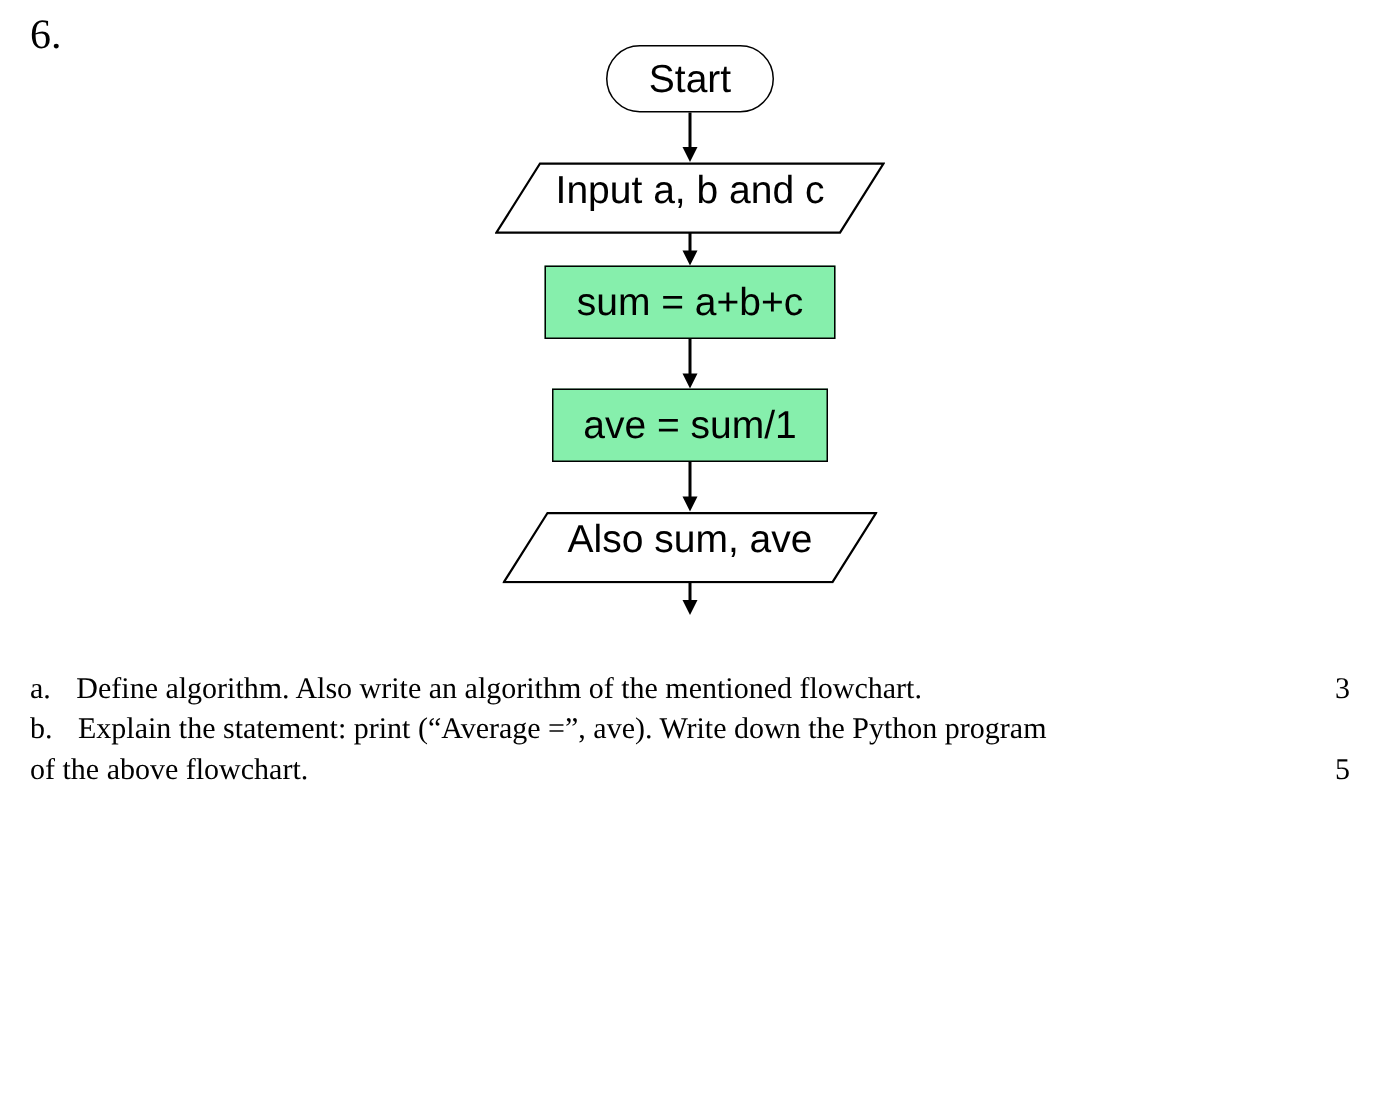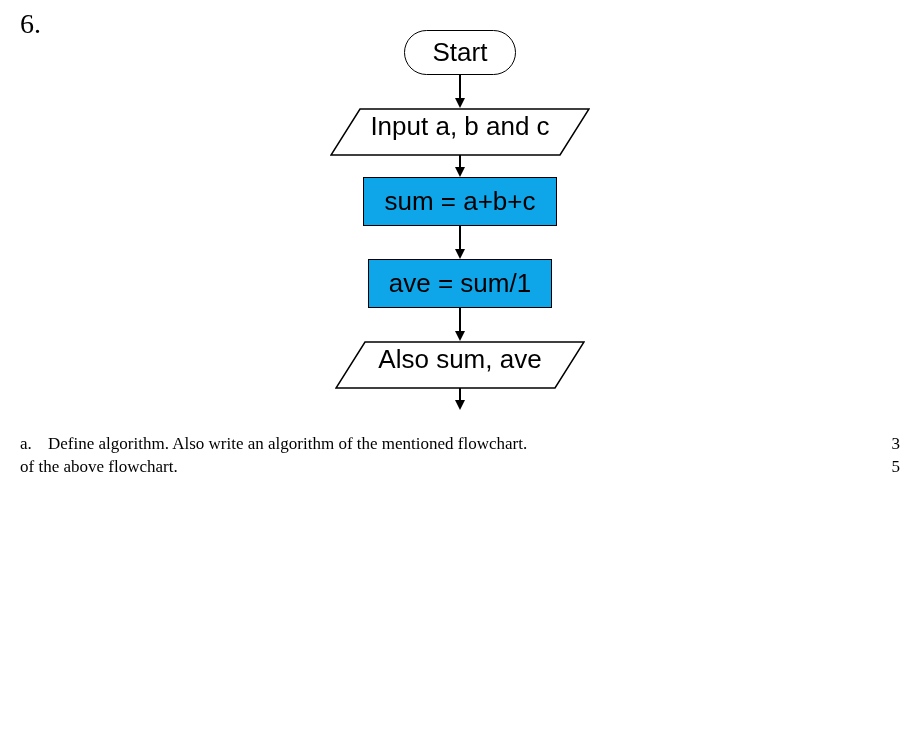--- a/index.html
+++ b/index.html
@@ -45,21 +45,21 @@
       background: #fff;
     }
     .process {
       border: 1.5px solid #000;
       padding: 8px 20px;
       font-size: 26px;
       font-family: Arial, sans-serif;
       display: flex;
       align-items: center;
       justify-content: center;
-      background: #0ea5e9;
+      background: #86efac;
     }
     .io-wrapper {
       position: relative;
       height: 36px;
     }
     .io-svg {
       position: absolute;
       top: 0;
       left: 0;
     }
@@ -85,22 +85,22 @@
     }
     .arrow-head {
       width: 0;
       height: 0;
       border-left: 5px solid transparent;
       border-right: 5px solid transparent;
       border-top: 10px solid #000;
       margin-top: -1px;
     }
     .questions {
-      margin-top: 23px;
-      font-size: 17px;
+      margin-top: 36px;
+      font-size: 20px;
       font-family: Georgia, 'Times New Roman', serif;
       line-height: 1.35;
     }
     .question-row {
       display: flex;
       justify-content: space-between;
       align-items: baseline;
     }
     .question-text {
       flex: 1;
@@ -184,18 +184,22 @@
 <div class="questions">
   <div class="question-row">
     <div class="question-text">
       <span style="margin-right:12px;">a.</span>
       <span>Define algorithm. Also write an algorithm of the mentioned flowchart.</span>
     </div>
     <div class="marks">3</div>
   </div>
 
   <div>
+    <div class="question-b-line1">
+      <span style="margin-right:12px;">b.</span>
+      <span>Explain the statement: print (“Average =”, ave).  Write down the Python program</span>
+    </div>
     <div class="question-b-line2">
       <span>of the above flowchart.</span>
       <span class="marks">5</span>
     </div>
   </div>
 </div>
 
 </body></html>

